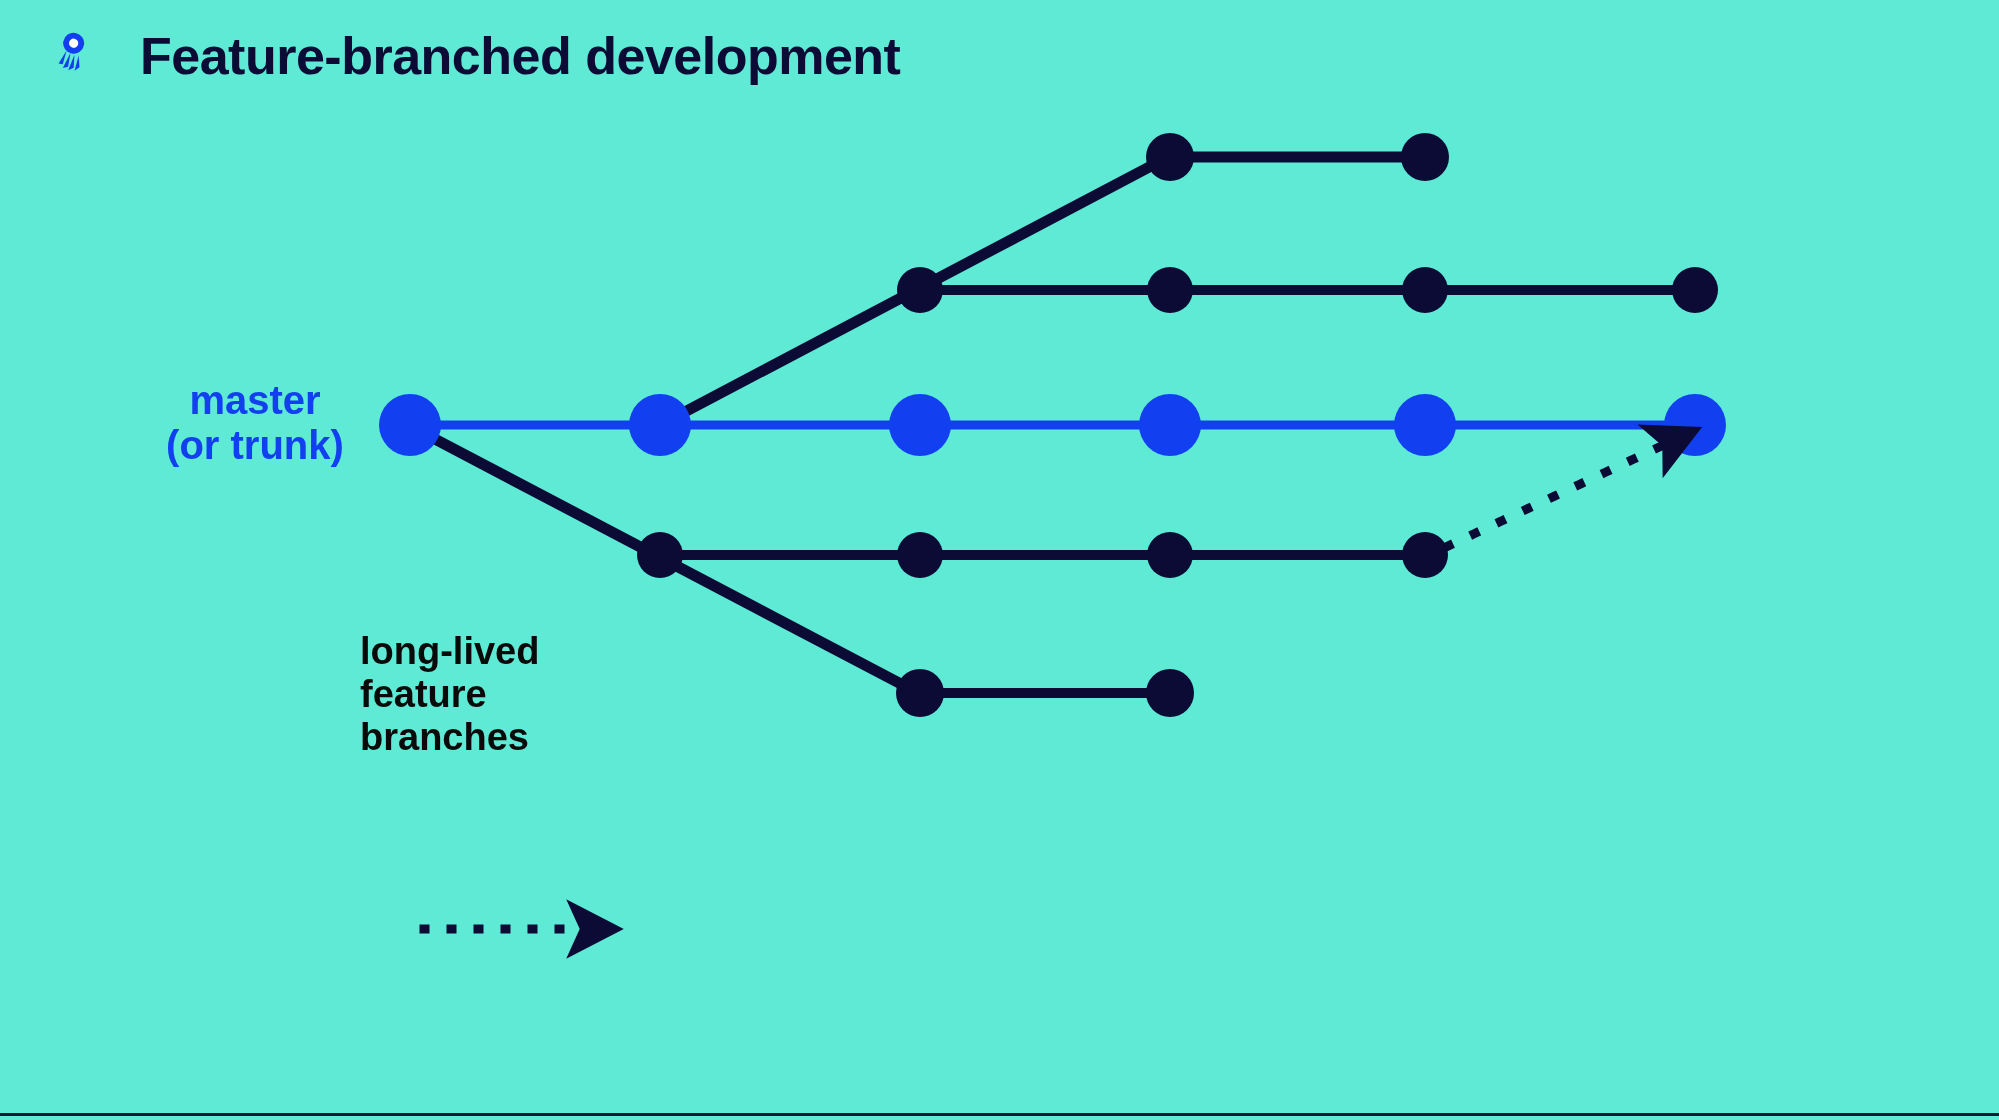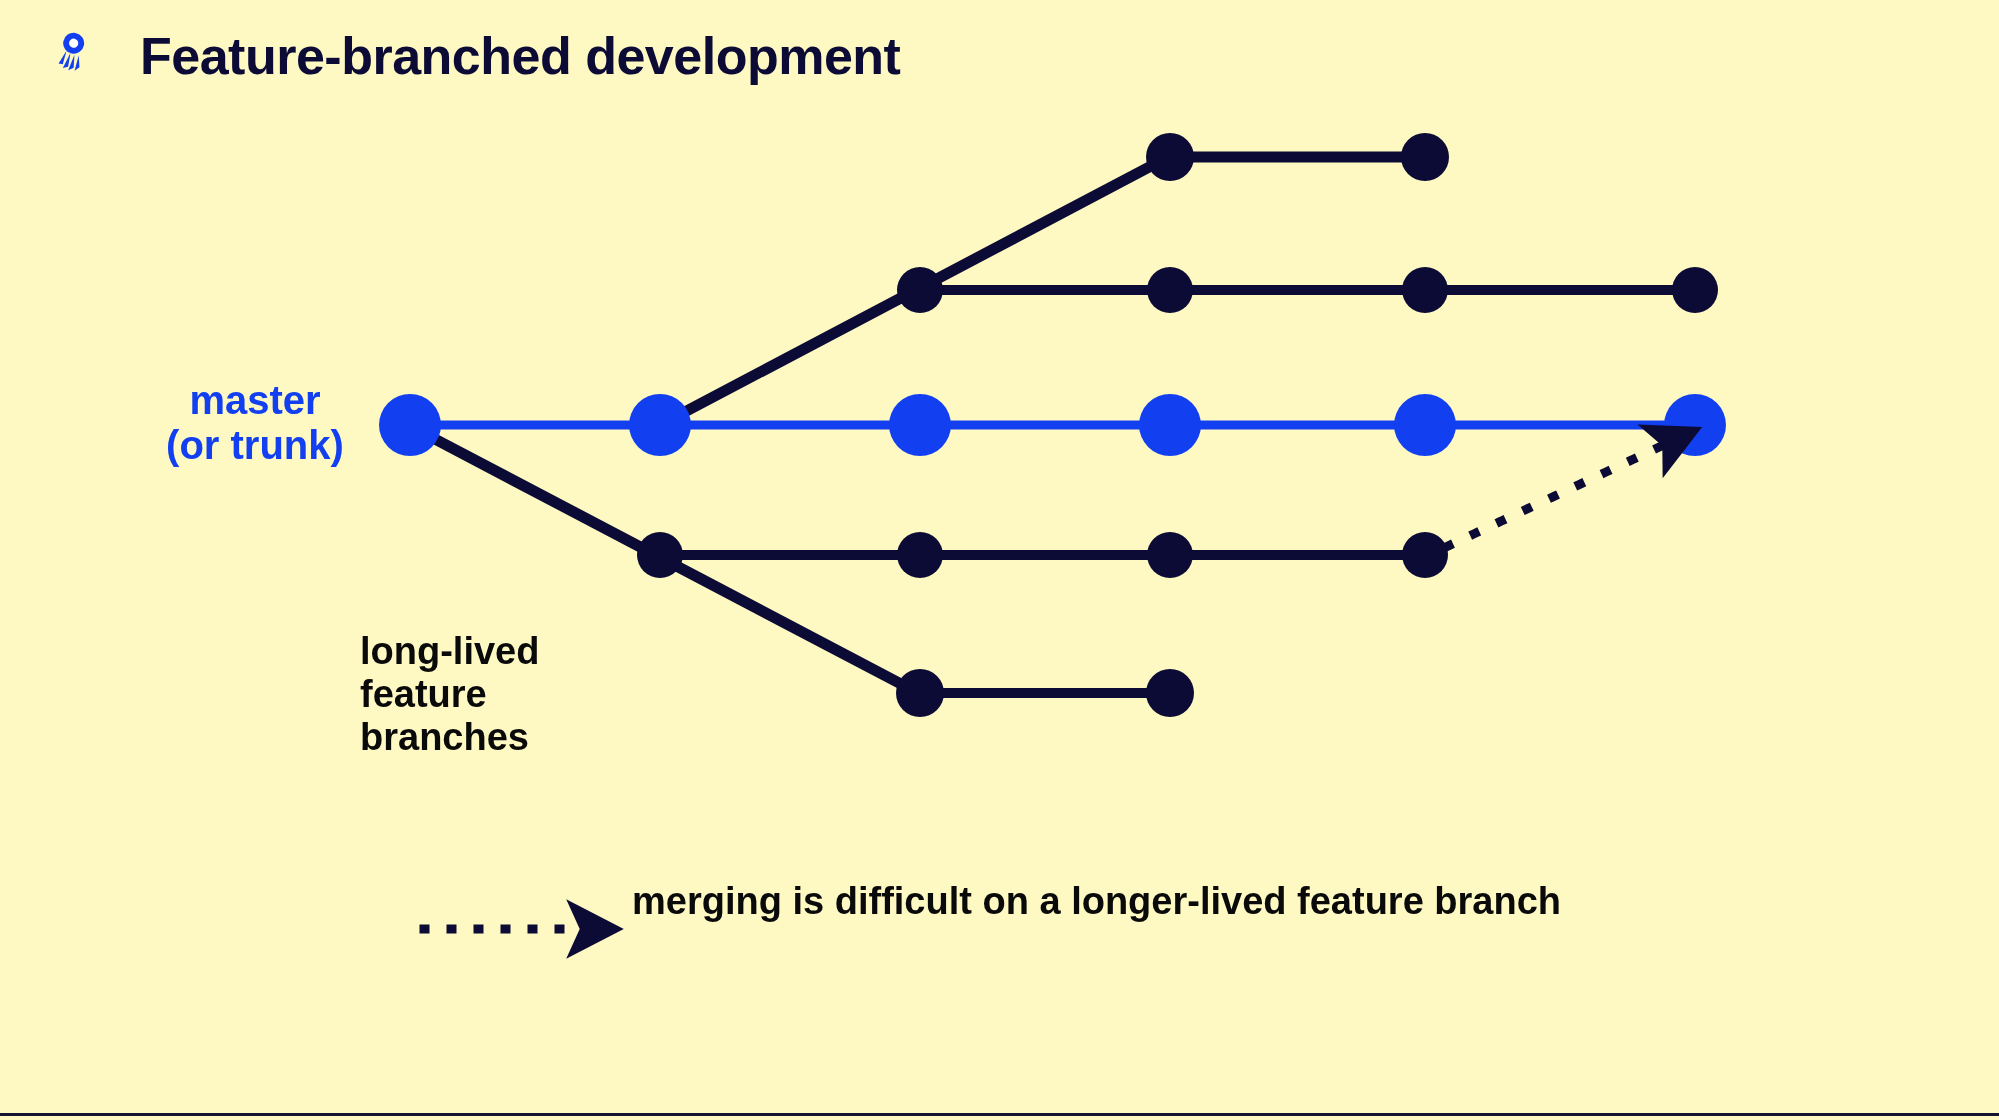--- a/index.html
+++ b/index.html
@@ -12,21 +12,21 @@
     height: 1120px;
     position: relative;
     overflow: hidden;
     font-family: "Liberation Sans", sans-serif;
     -webkit-font-smoothing: antialiased;
   }
 
   #slide {
     position: absolute;
     inset: 0;
-    background: #fef9c3;
+    background: #5eead4;
   }
 
   
   #header {
     position: absolute;
     left: 0;
     top: 0;
     width: 100%;
     height: 110px;
   }
@@ -184,17 +184,16 @@
       <line x1="424" y1="929" x2="586" y2="929" stroke="#0B0B35" stroke-width="9" stroke-dasharray="1 26" stroke-linecap="square" marker-end="url(#arrowhead-navy)"></line>
     </svg>
 
     <div id="master-label" class="lbl">master
 (or trunk)</div>
 
     <div id="branch-label" class="lbl">long-lived
 feature
 branches</div>
 
-    <div id="legend-text" class="lbl">merging is difficult on a longer-lived feature branch</div>
   </div>
 
   <div id="bottom-rule"></div>
 </div>
 
 </body></html>

